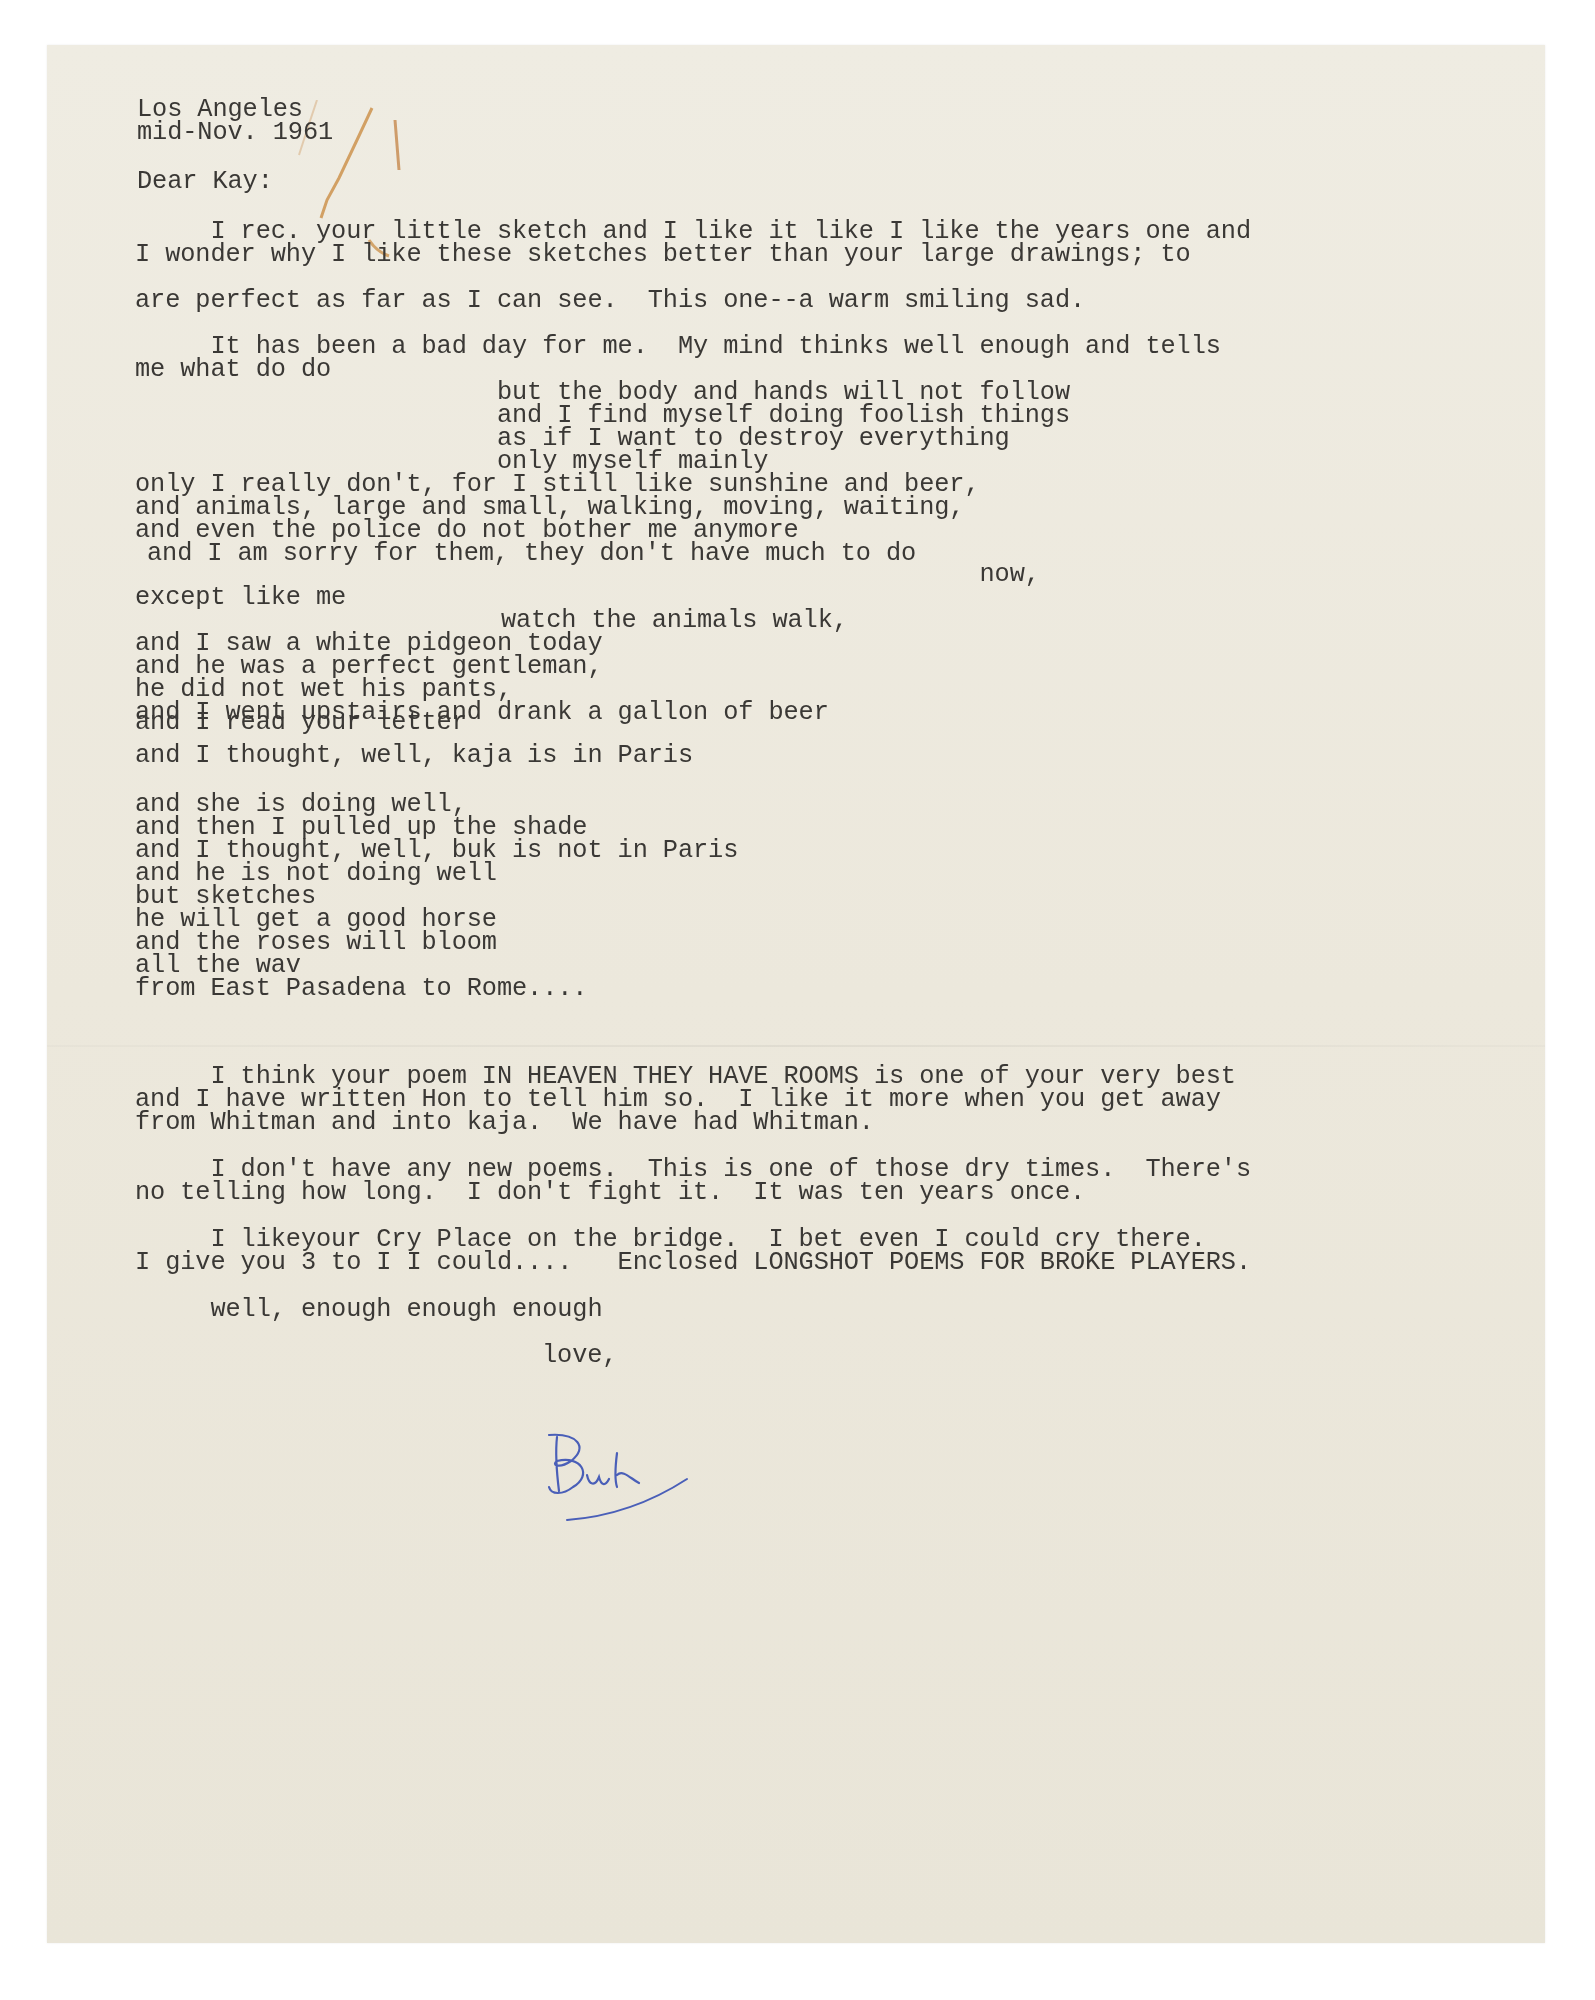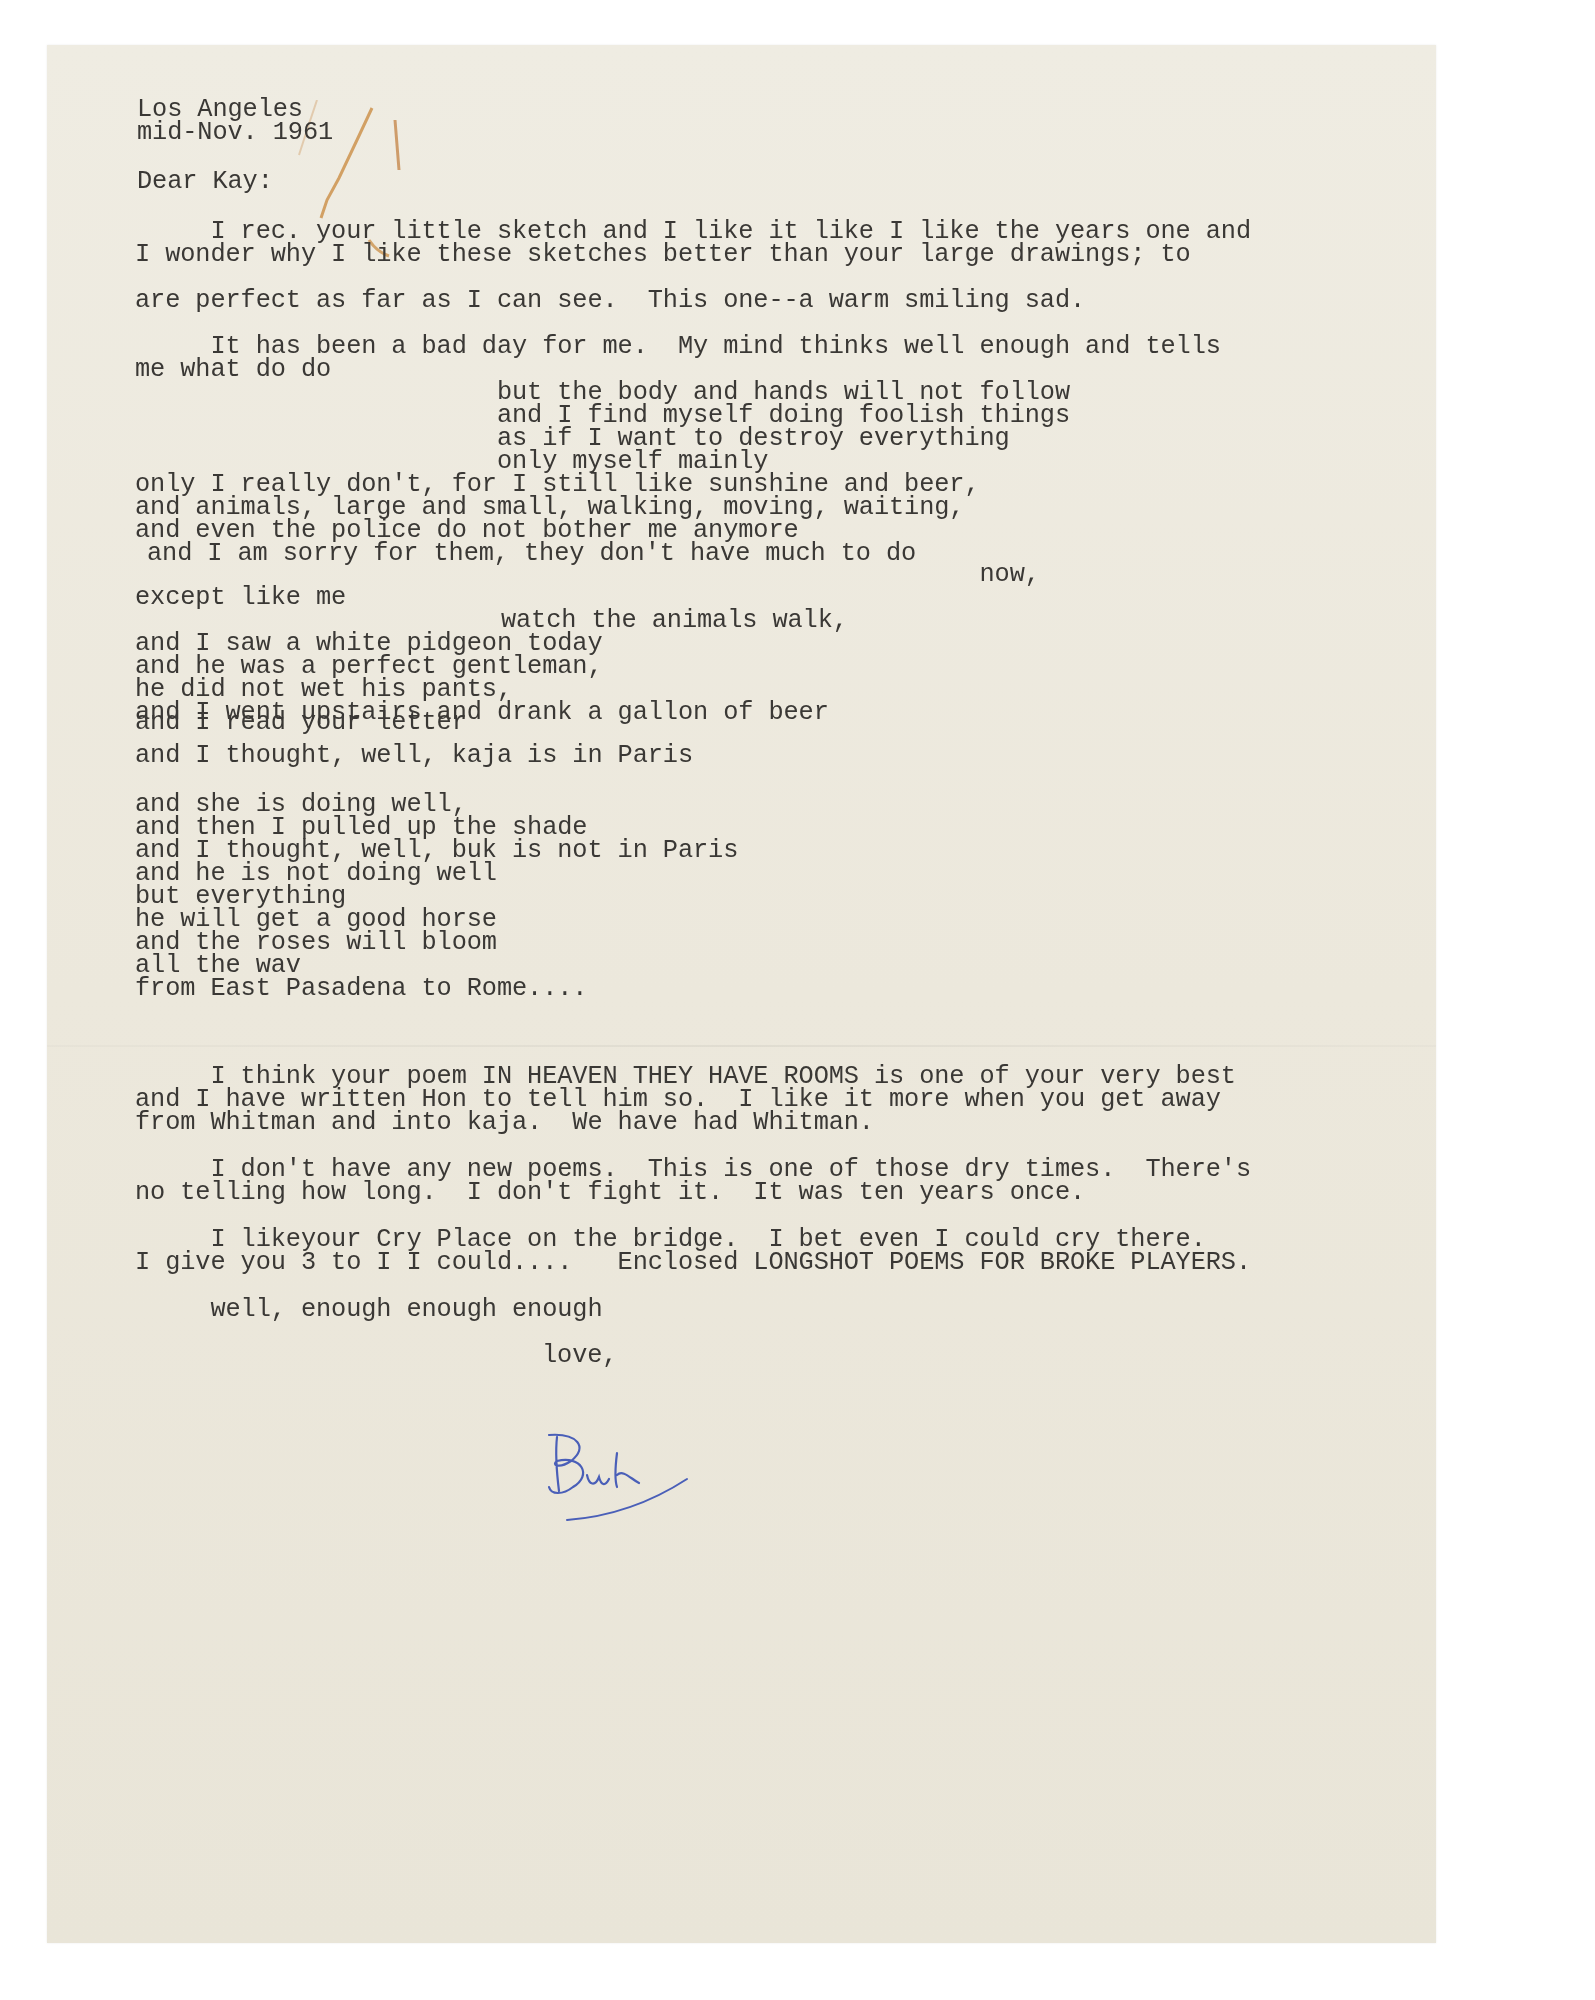--- a/index.html
+++ b/index.html
@@ -1,21 +1,21 @@
 <!DOCTYPE html>
 <html><head>
 <meta charset="utf-8">
 <style>
   html, body { margin: 0; padding: 0; }
   body {
     width: 1595px; height: 2000px; background: #ffffff;
     position: relative; overflow: hidden;
   }
   .paper {
-    position: absolute; left: 47px; top: 45px; width: 1389px; height: 1898px;
+    position: absolute; left: 47px; top: 45px; width: 1498px; height: 1898px;
     background: linear-gradient(180deg, #efece2 0%, #ece8dc 50%, #e9e5d8 100%);
     box-shadow: 0 0 2px rgba(0,0,0,0.08);
   }
   .fold {
     position: absolute; left: 0; right: 0; top: 1000px; height: 2px;
     background: linear-gradient(90deg, rgba(0,0,0,0.02), rgba(0,0,0,0.05), rgba(0,0,0,0.02));
   }
   .stain {
     position: absolute; left: 230px; top: 55px; width: 160px; height: 160px;
   }
@@ -70,21 +70,21 @@
     <div class="line" style="top:584px; left:88px;">and I saw a white pidgeon today</div>
     <div class="line" style="top:607px; left:88px;">and he was a perfect gentleman,</div>
     <div class="line" style="top:630px; left:88px;">he did not wet his pants,</div>
     <div class="line" style="top:653px; left:88px;">and I went upstairs and drank a gallon of beer</div>
     <div class="line" style="top:663px; left:88px;">and I read your letter</div>
     <div class="line" style="top:696px; left:88px;">and I thought, well, kaja is in Paris</div>
     <div class="line" style="top:745px; left:88px;">and she is doing well,</div>
     <div class="line" style="top:768px; left:88px;">and then I pulled up the shade</div>
     <div class="line" style="top:791px; left:88px;">and I thought, well, buk is not in Paris</div>
     <div class="line" style="top:814px; left:88px;">and he is not doing well</div>
-    <div class="line" style="top:837px; left:88px;">but everything</div>
+    <div class="line" style="top:837px; left:88px;">but sketches</div>
     <div class="line" style="top:860px; left:88px;">he will get a good horse</div>
     <div class="line" style="top:883px; left:88px;">and the roses will bloom</div>
     <div class="line" style="top:906px; left:88px;">all the wav</div>
     <div class="line" style="top:929px; left:88px;">from East Pasadena to Rome....</div>
 
     <div class="line" style="top:1017px; left:88px;">     I think your poem IN HEAVEN THEY HAVE ROOMS is one of your very best</div>
     <div class="line" style="top:1040px; left:88px;">and I have written Hon to tell him so.  I like it more when you get away</div>
     <div class="line" style="top:1063px; left:88px;">from Whitman and into kaja.  We have had Whitman.</div>
 
     <div class="line" style="top:1110px; left:88px;">     I don't have any new poems.  This is one of those dry times.  There's</div>

